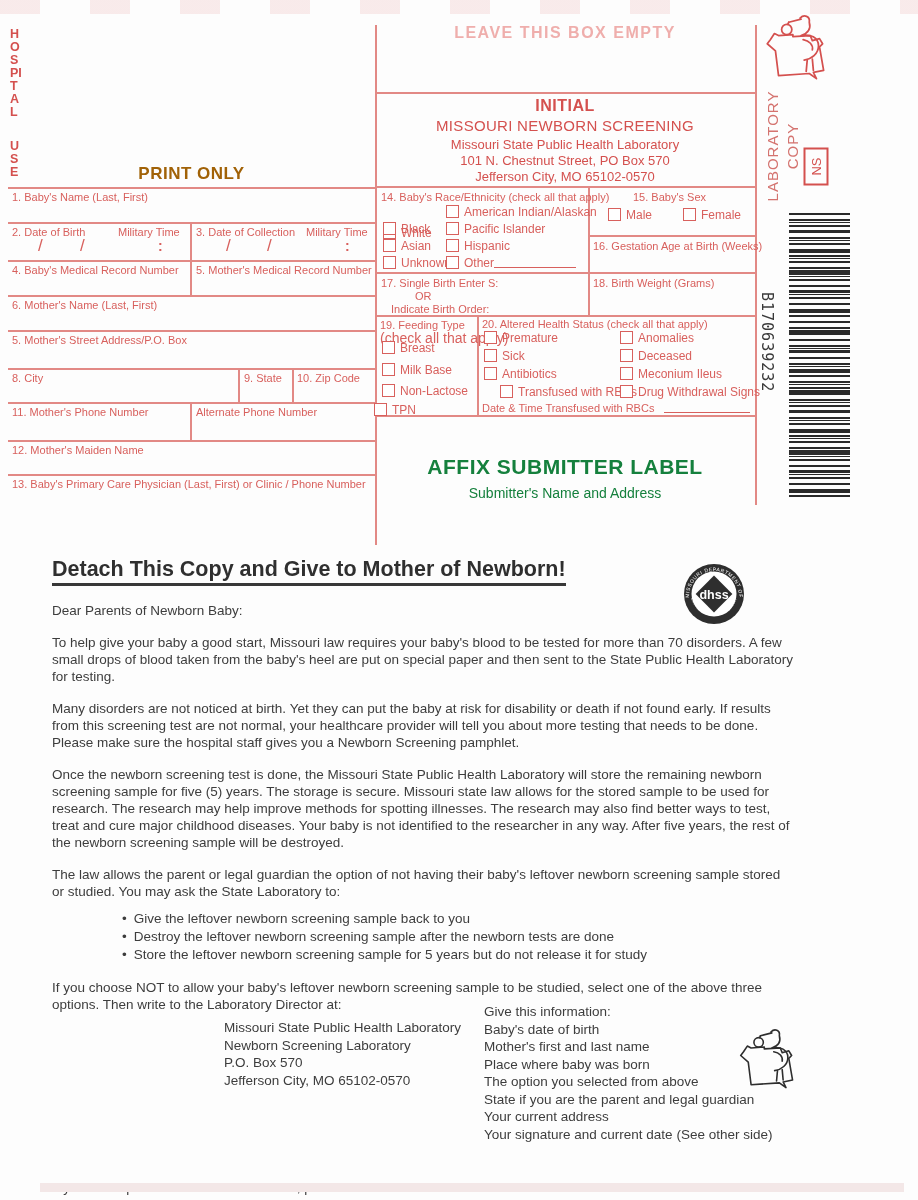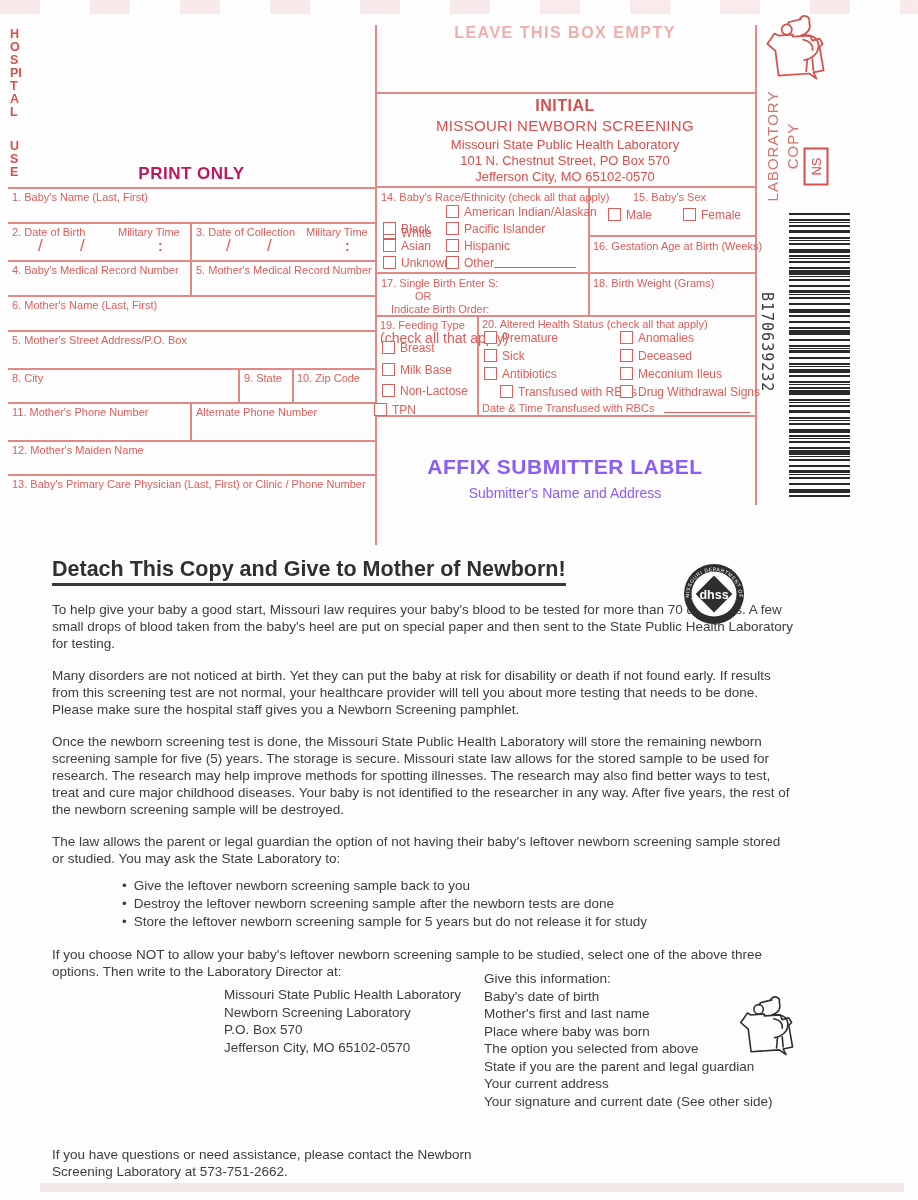--- a/index.html
+++ b/index.html
@@ -4,35 +4,35 @@
 <style>
   html,body{margin:0;padding:0;background:#e9e9e9;}
   .canvas{position:relative;width:918px;height:1200px;margin:0 auto;background:#fdfdfd;
           font-family:"Liberation Sans",sans-serif;overflow:hidden;}
   .hl{position:absolute;height:2px;background:#e28985;}
   .vl{position:absolute;width:2px;background:#e28985;}
   .lbl{position:absolute;font-size:11px;color:#d8605d;white-space:nowrap;}
   .vword{position:absolute;width:15px;word-break:break-all;line-height:13px;font-size:12.5px;
          color:#d4504e;font-weight:bold;}
   .print-only{position:absolute;left:8px;top:164px;width:367px;text-align:center;
-              font-size:17px;font-weight:bold;color:#be185d;letter-spacing:.5px;}
+              font-size:17px;font-weight:bold;color:#a16207;letter-spacing:.5px;}
   .leave{position:absolute;left:375px;top:24px;width:380px;text-align:center;font-size:16px;
          font-weight:bold;color:#efaeac;letter-spacing:1.5px;}
   .hdr{position:absolute;left:375px;top:97px;width:380px;text-align:center;color:#d4504e;}
   .hdr .t1{font-size:16px;font-weight:bold;letter-spacing:.5px;}
   .hdr .t2{font-size:15px;margin-top:2px;letter-spacing:.3px;}
   .hdr .t3{font-size:13px;margin-top:3px;line-height:16px;}
   .slash{position:absolute;font-size:17px;color:#d8605d;}
   .colon{position:absolute;font-size:14px;font-weight:bold;color:#d8605d;}
   .cb{display:inline-block;width:11px;height:11px;border:1.5px solid #d8605d;
       vertical-align:-2px;background:#fff;}
   .opt{position:absolute;font-size:12px;color:#d8605d;white-space:nowrap;}
   .opt .ol{margin-left:5px;}
   .uline{display:inline-block;height:1px;border-bottom:1.5px solid #d8605d;vertical-align:-1px;}
-  .affix{position:absolute;left:375px;top:455px;width:380px;text-align:center;color:#8b5cf6;}
+  .affix{position:absolute;left:375px;top:455px;width:380px;text-align:center;color:#15803d;}
   .affix .a1{font-size:21px;font-weight:bold;letter-spacing:.5px;}
   .affix .a2{font-size:14px;margin-top:6px;}
   .labcopy{position:absolute;left:724px;top:125px;width:120px;height:42px;
            transform:rotate(-90deg);text-align:center;font-size:15px;letter-spacing:1px;
            color:#d4736f;line-height:20px;}
   .nsbox{position:absolute;left:797px;top:154px;width:34px;height:21px;border:2px solid #d4504e;
          transform:rotate(-90deg);text-align:center;font-size:13px;color:#d4504e;line-height:21px;}
   .barcode{position:absolute;left:789px;top:213px;width:61px;height:284px;
      background:
        repeating-linear-gradient(180deg,#2a2a2a 0 2px,transparent 2px 6px),
@@ -236,20 +236,21 @@
         <textPath href="#arcT" startOffset="50%" text-anchor="middle">MISSOURI DEPARTMENT OF</textPath>
       </text>
       <text font-size="4.6" fill="#ffffff" letter-spacing="0.4" font-family="Liberation Sans, sans-serif">
         <textPath href="#arcB" startOffset="50%" text-anchor="middle">HEALTH AND SENIOR SERVICES</textPath>
       </text>
       <rect x="19" y="19" width="26" height="26" transform="rotate(45 32 32)" fill="#2e2e2e"></rect>
       <text x="32" y="36.5" text-anchor="middle" font-size="12.5" font-weight="bold" fill="#ffffff" font-family="Liberation Sans, sans-serif">dhss</text>
     </svg>
 
     <div class="detach">Detach This Copy and Give to Mother of Newborn!</div>
+    <p class="salut">Dear Parents of Newborn Baby:</p>
     <p class="para">To help give your baby a good start, Missouri law requires your baby's blood to be tested for more than 70 disorders. A few small drops of blood taken from the baby's heel are put on special paper and then sent to the State Public Health Laboratory for testing.</p>
     <p class="para" style="margin-top:18px;">Many disorders are not noticed at birth. Yet they can put the baby at risk for disability or death if not found early. If results from this screening test are not normal, your healthcare provider will tell you about more testing that needs to be done. Please make sure the hospital staff gives you a Newborn Screening pamphlet.</p>
     <p class="para" style="margin-top:18px;">Once the newborn screening test is done, the Missouri State Public Health Laboratory will store the remaining newborn screening sample for five (5) years. The storage is secure. Missouri state law allows for the stored sample to be used for research. The research may help improve methods for spotting illnesses. The research may also find better ways to test, treat and cure major childhood diseases. Your baby is not identified to the researcher in any way. After five years, the rest of the newborn screening sample will be destroyed.</p>
     <p class="para" style="margin-top:18px;">The law allows the parent or legal guardian the option of not having their baby's leftover newborn screening sample stored or studied. You may ask the State Laboratory to:</p>
     <ul class="bullets">
       <li>Give the leftover newborn screening sample back to you</li>
       <li>Destroy the leftover newborn screening sample after the newborn tests are done</li>
       <li>Store the leftover newborn screening sample for 5 years but do not release it for study</li>
     </ul>
     <p class="para" style="margin-top:13px;">If you choose NOT to allow your baby's leftover newborn screening sample to be studied, select one of the above three options. Then write to the Laboratory Director at:</p>

